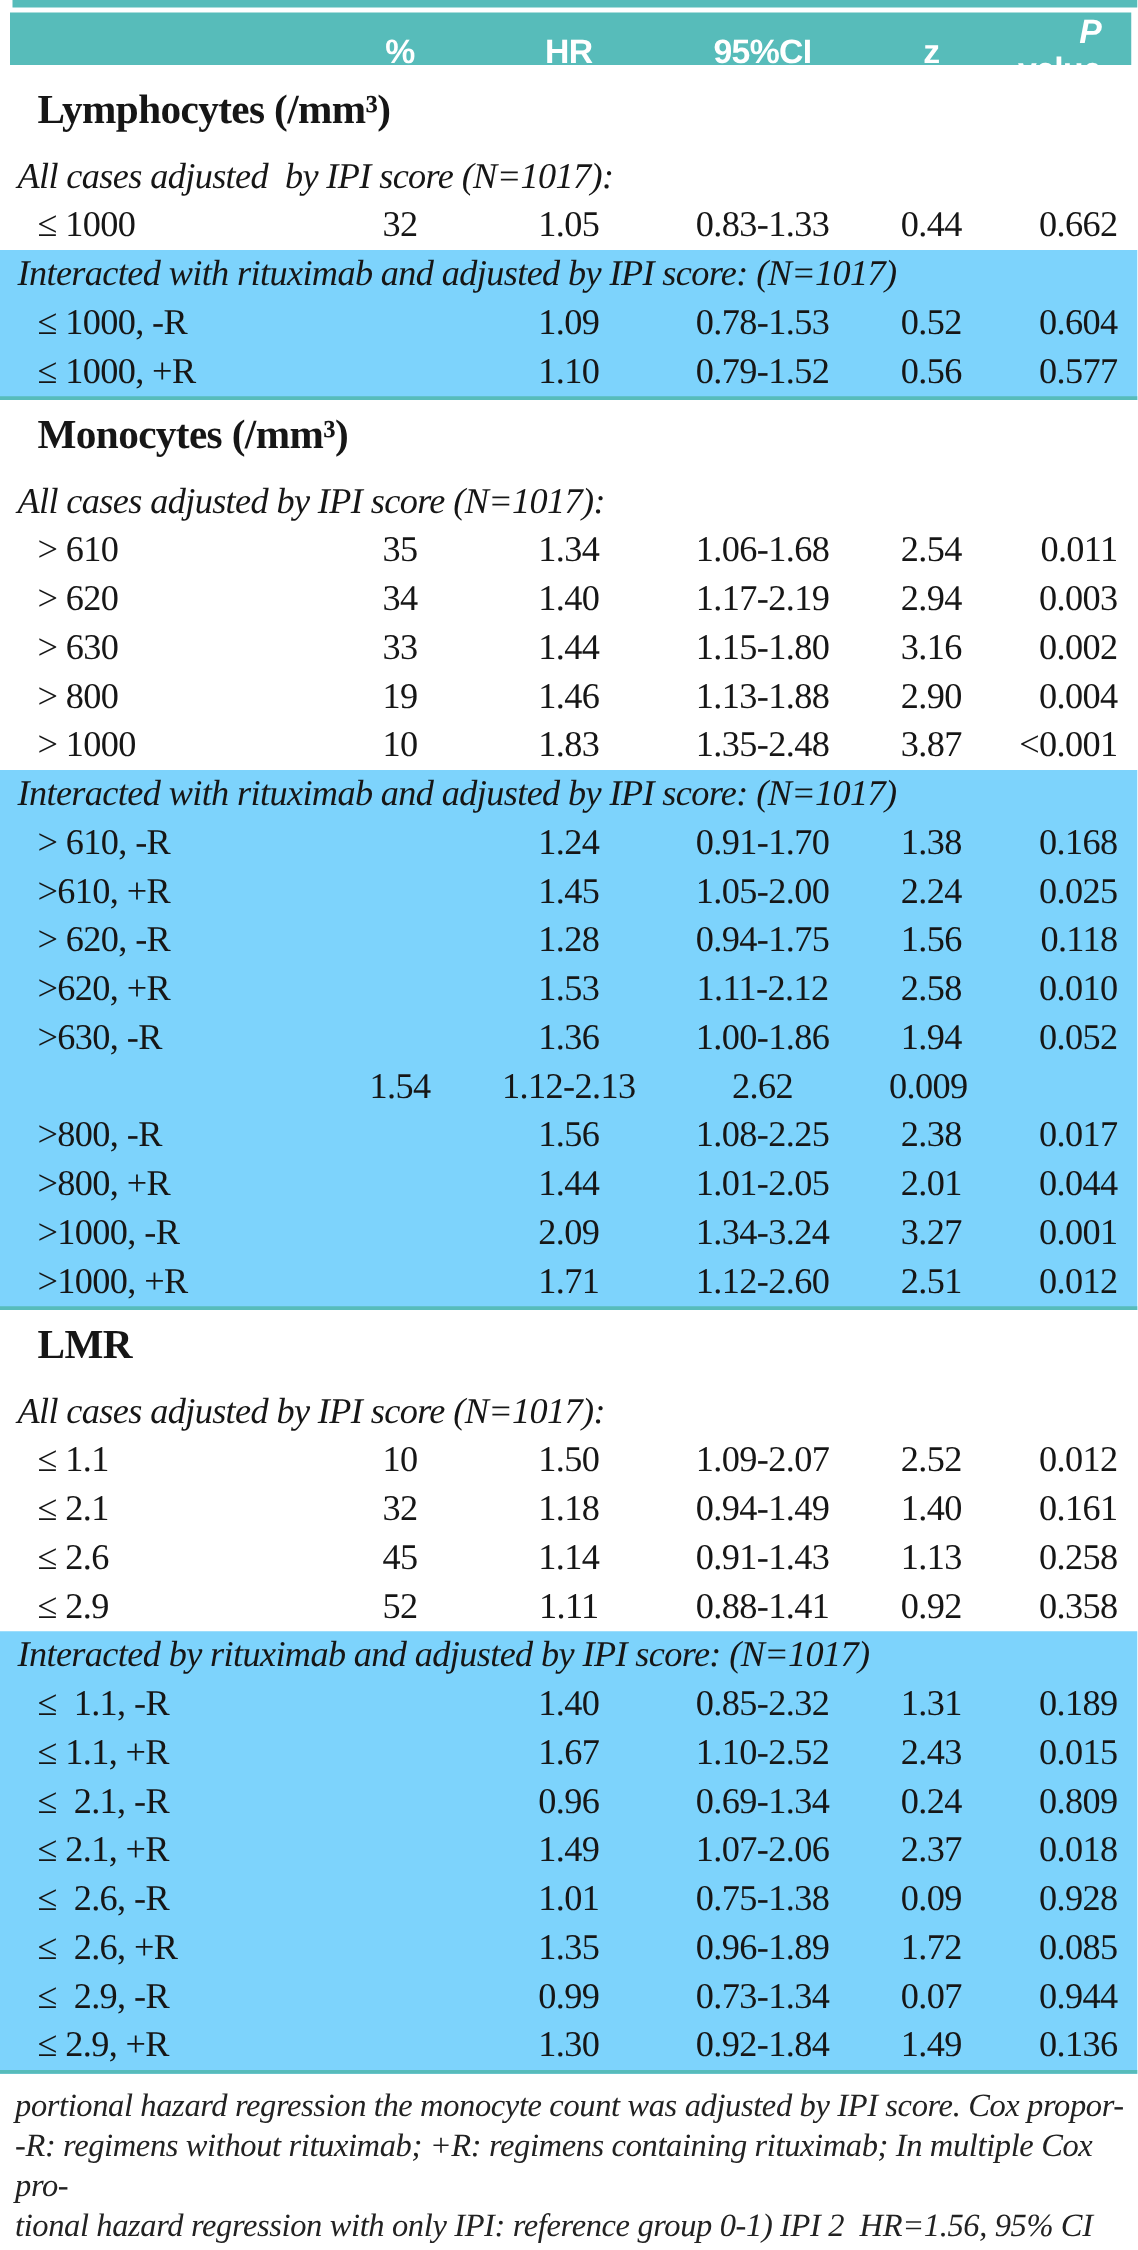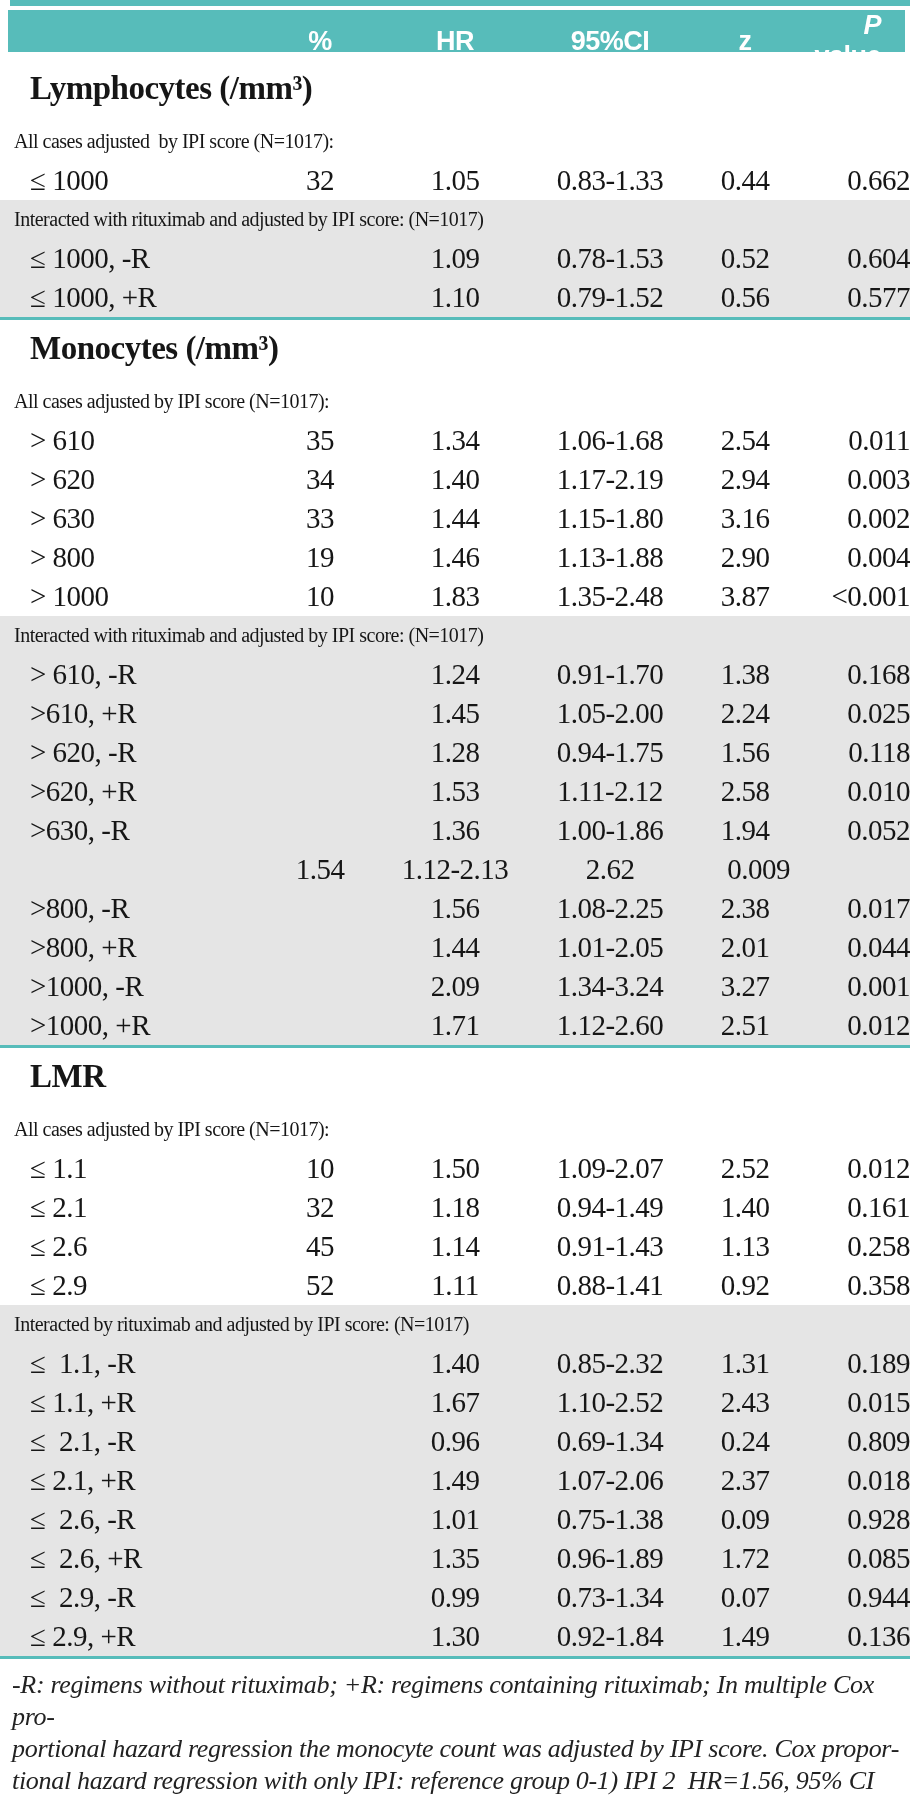--- a/index.html
+++ b/index.html
@@ -24,32 +24,32 @@
   .hcell { text-align:center; }
   .hcell.h-p { text-align:right; padding-right:24px; }
   .hcell .p-ital { font-style:italic; }
   .group-title {
     margin-top:8px; margin-bottom:14px; height:40px; line-height:40px;
     padding-left:30px; font-weight:bold; font-size:33px; letter-spacing:-0.5px;
   }
   .section:first-child .group-title { margin-top:16px; }
   .block-label {
     height:39px; line-height:39px; padding-left:14px;
-    font-size:20px; letter-spacing:-0.5px; white-space:pre;
+    font-size:29px; letter-spacing:-0.5px; white-space:pre;font-style:italic;
   }
   .row {
     height:39px; line-height:39px;
     display:grid; grid-template-columns:250px 140px 130px 180px 90px 120px;
     font-size:29px; letter-spacing:-0.5px;
   }
   .cell { overflow:hidden; }
   .c-label { padding-left:30px; white-space:pre; }
   .c-pct, .c-hr, .c-ci, .c-z { text-align:center; }
-  .c-p { text-align:right; }
-  .block.teal { background:#e5e5e5; border-bottom:3px solid #57bcba; }
+  .c-p { text-align:right; padding-right:16px; }
+  .block.teal { background:#7dd3fc; border-bottom:3px solid #57bcba; }
   .footnote {
     margin-top:10px; padding:0 10px 0 12px;
     font-style:italic; font-size:26px; line-height:32px;
     letter-spacing:-0.3px; color:#222222;
   }
   .footnote-line { white-space:pre-wrap; }
 </style>
 </head>
 <body>
 
@@ -327,17 +327,17 @@
           <div class="cell c-hr">1.30</div>
           <div class="cell c-ci">0.92-1.84</div>
           <div class="cell c-z">1.49</div>
           <div class="cell c-p">0.136</div>
         </div>
       </div>
     </div>
   </div>
 
 <div class="footnote">
+  <div class="footnote-line">portional hazard regression the monocyte count was adjusted by IPI score. Cox propor-</div>
   <div class="footnote-line">-R: regimens without rituximab; +R: regimens containing rituximab; In multiple Cox pro-</div>
-  <div class="footnote-line">portional hazard regression the monocyte count was adjusted by IPI score. Cox propor-</div>
   <div class="footnote-line">tional hazard regression with only IPI: reference group 0-1) IPI 2  HR=1.56, 95% CI 1.22-</div>
 
 </div>
 
 </body></html>

